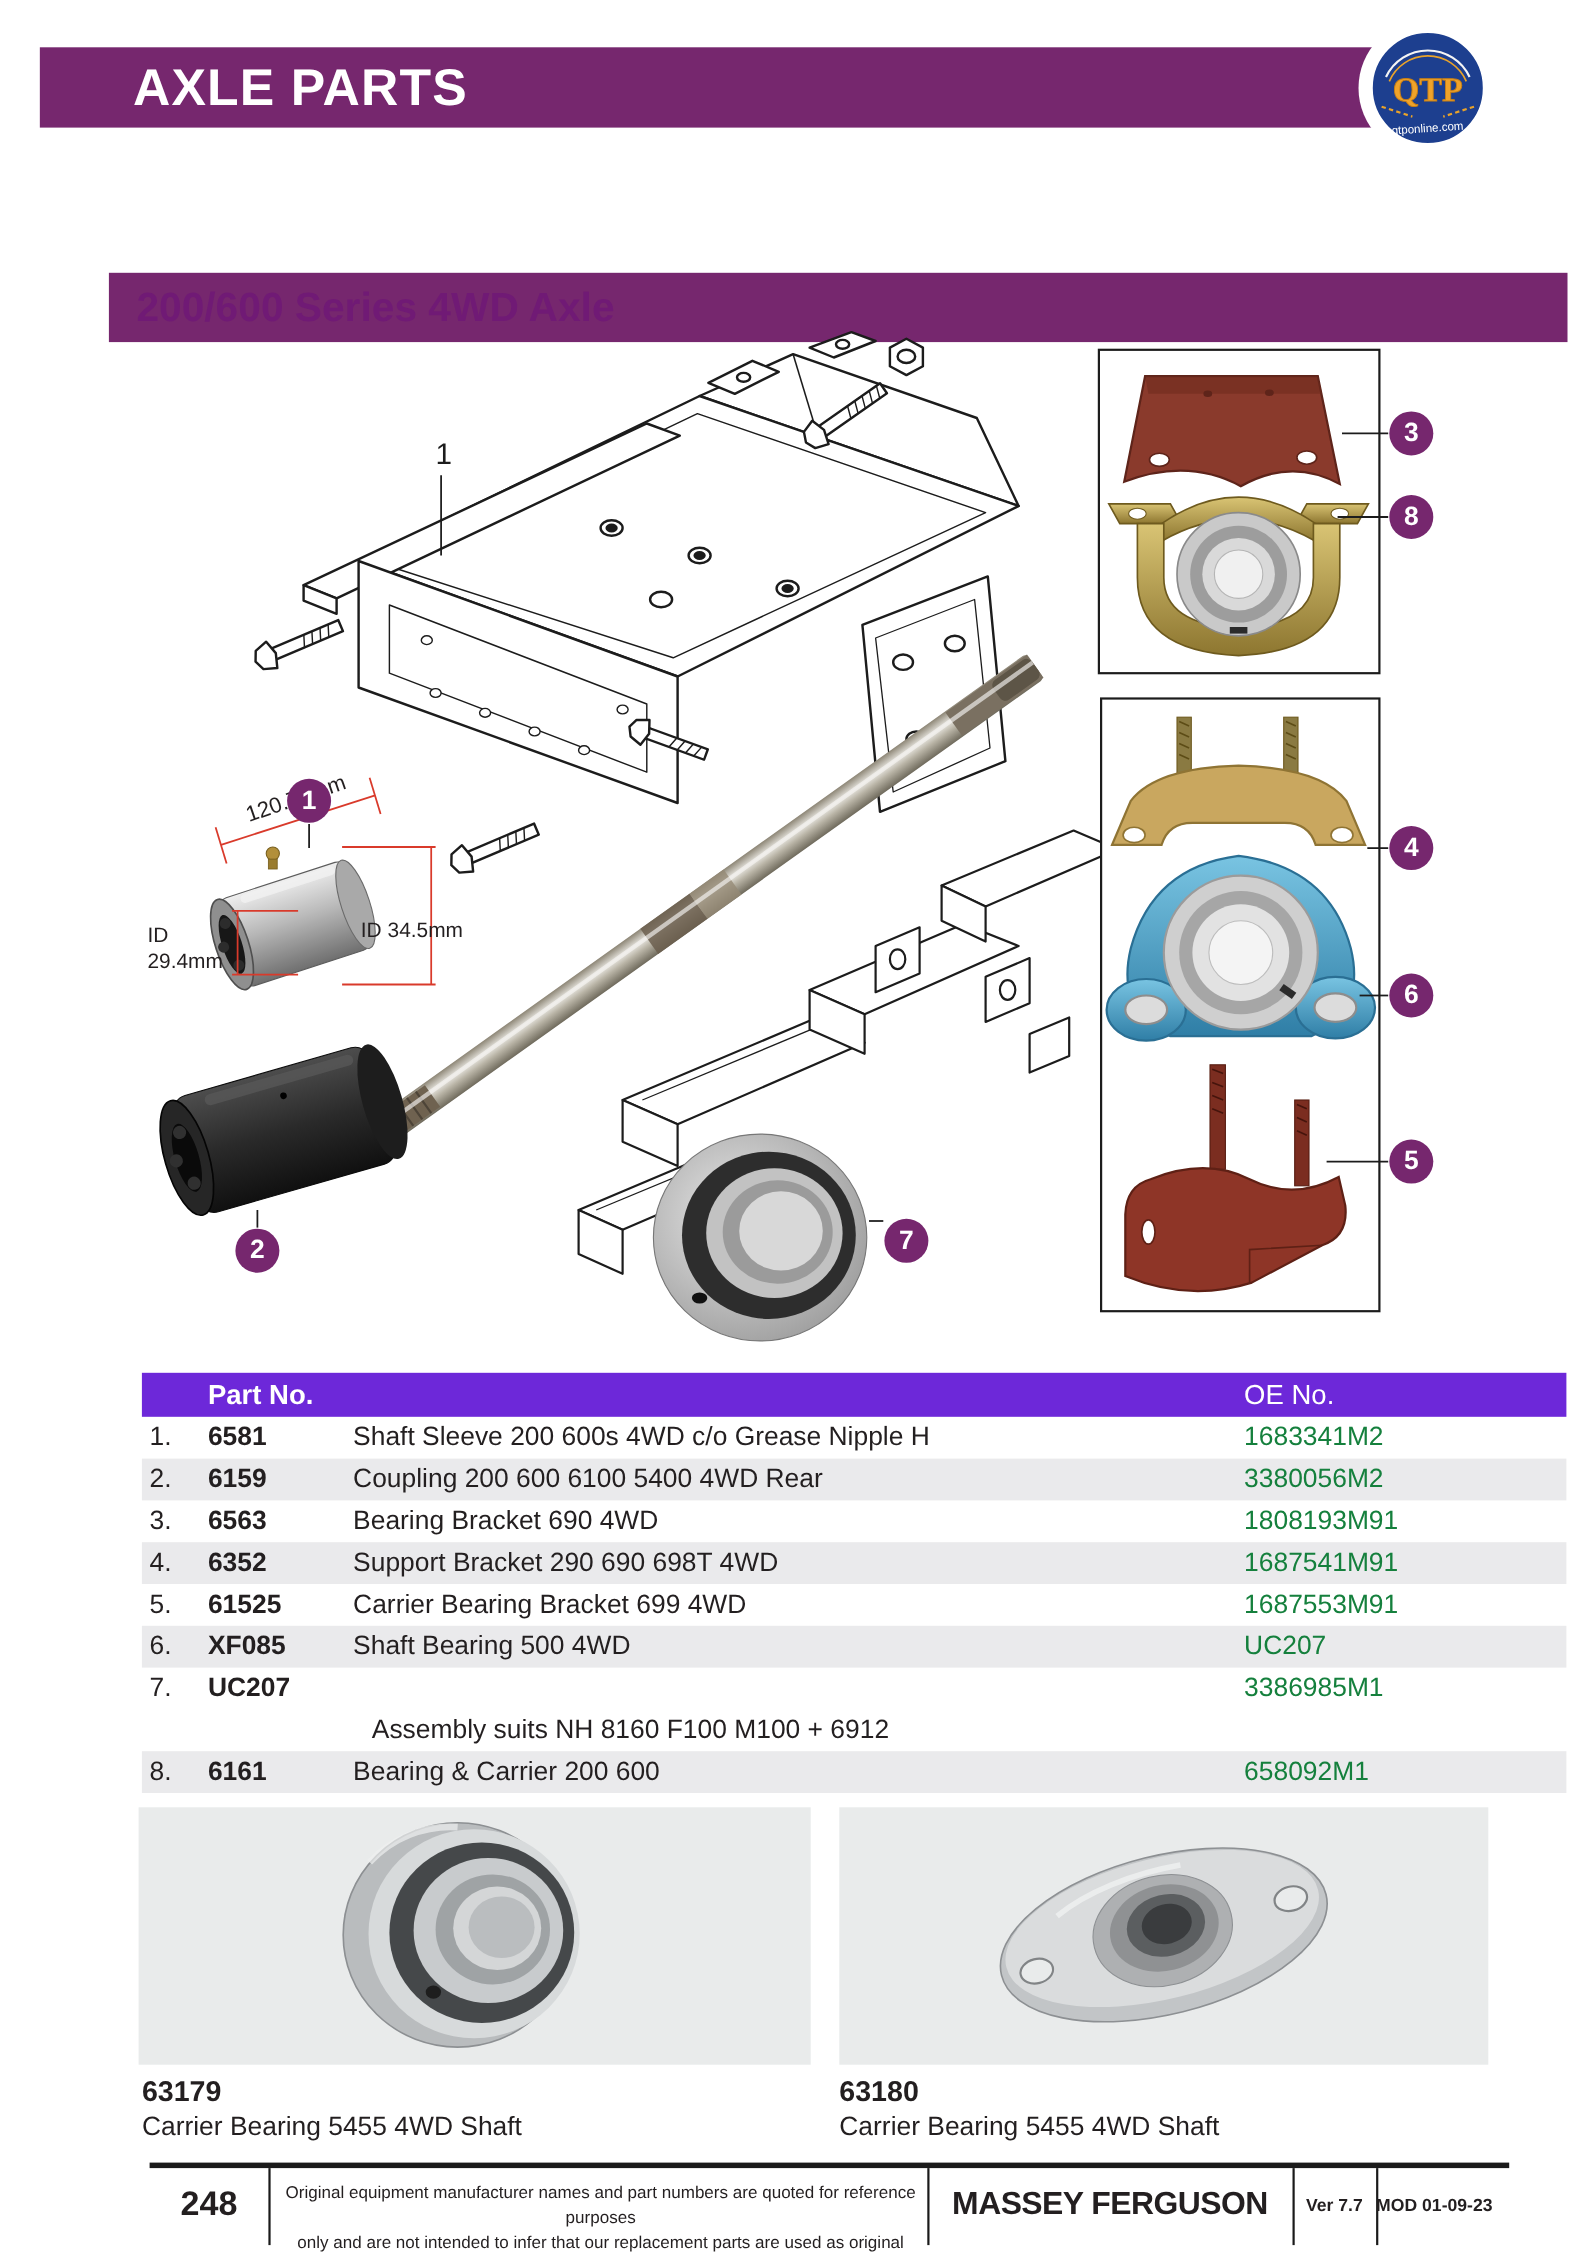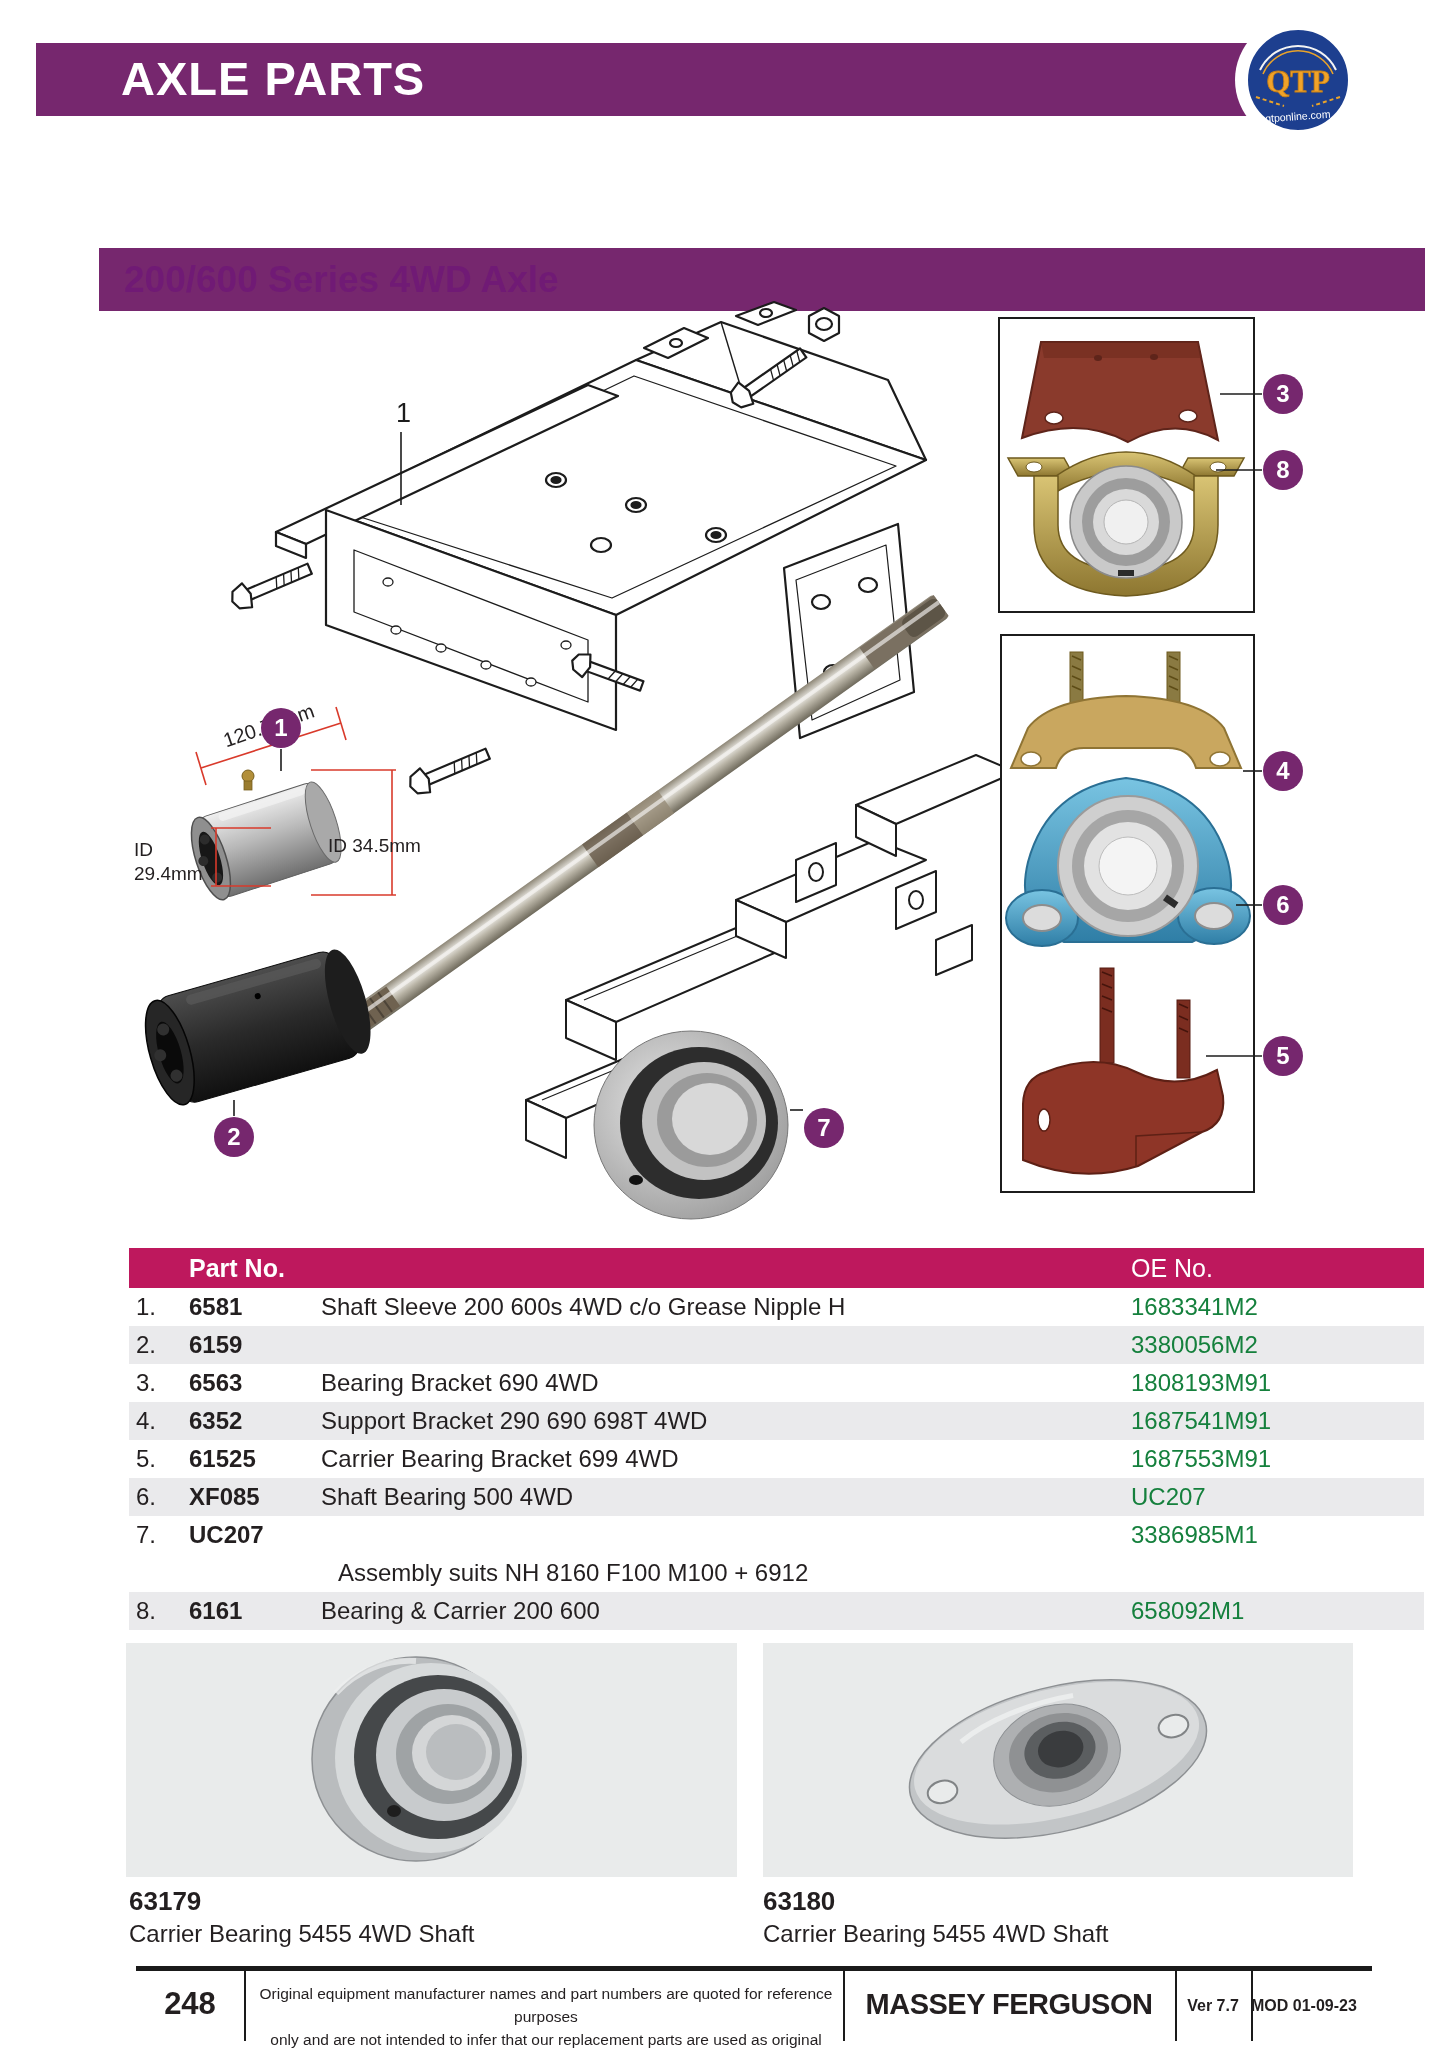--- a/index.html
+++ b/index.html
@@ -11,21 +11,21 @@
   .banner-title{left:85px;top:51px;font-size:47px;font-weight:bold;color:#ffffff;letter-spacing:1px;}
   .logo-wrap{left:1196px;top:14px;width:132px;height:132px;}
   
   .section-bar{left:63px;top:248px;width:1326px;height:63px;background:#76276E;}
   .section-title{left:88px;top:259px;font-size:37px;font-weight:bold;color:#701a75;}
   
   .callout{width:40px;height:40px;border-radius:50%;background:#76276E;color:#fff;
            font-size:24px;font-weight:bold;display:flex;align-items:center;justify-content:center;}
   
   .tbl{left:93px;top:1248px;width:1295px;}
-  .thead{position:relative;height:40px;background:#be185d;color:#fff;}
+  .thead{position:relative;height:40px;background:#6d28d9;color:#fff;}
   .th-part{position:absolute;left:60px;top:0;line-height:40px;font-size:25px;font-weight:bold;}
   .th-oe{position:absolute;left:1002px;top:0;line-height:40px;font-size:25px;}
   .trow{position:relative;height:38px;font-size:24px;}
   .trow.alt{background:#EAEAEC;}
   .trow.tall{height:76px;}
   .c-num{position:absolute;left:7px;top:0;line-height:38px;}
   .c-part{position:absolute;left:60px;top:0;line-height:38px;font-weight:bold;}
   .c-desc{position:absolute;left:192px;top:0;line-height:38px;}
   .c-desc2{position:absolute;left:209px;top:38px;line-height:38px;}
   .c-oe{position:absolute;left:1002px;top:0;line-height:38px;color:#15803d;cursor:pointer;}
@@ -343,20 +343,21 @@
     </div>
     <div class="trow">
       <span class="c-num">1.</span>
       <span class="c-part">6581</span>
       <span class="c-desc">Shaft Sleeve 200 600s 4WD c/o Grease Nipple H</span>
       <span class="c-oe">1683341M2</span>
     </div>
     <div class="trow alt">
       <span class="c-num">2.</span>
       <span class="c-part">6159</span>
+      <span class="c-desc">Coupling 200 600 6100 5400 4WD Rear</span>
       <span class="c-oe">3380056M2</span>
     </div>
     <div class="trow">
       <span class="c-num">3.</span>
       <span class="c-part">6563</span>
       <span class="c-desc">Bearing Bracket 690 4WD</span>
       <span class="c-oe">1808193M91</span>
     </div>
     <div class="trow alt">
       <span class="c-num">4.</span>

